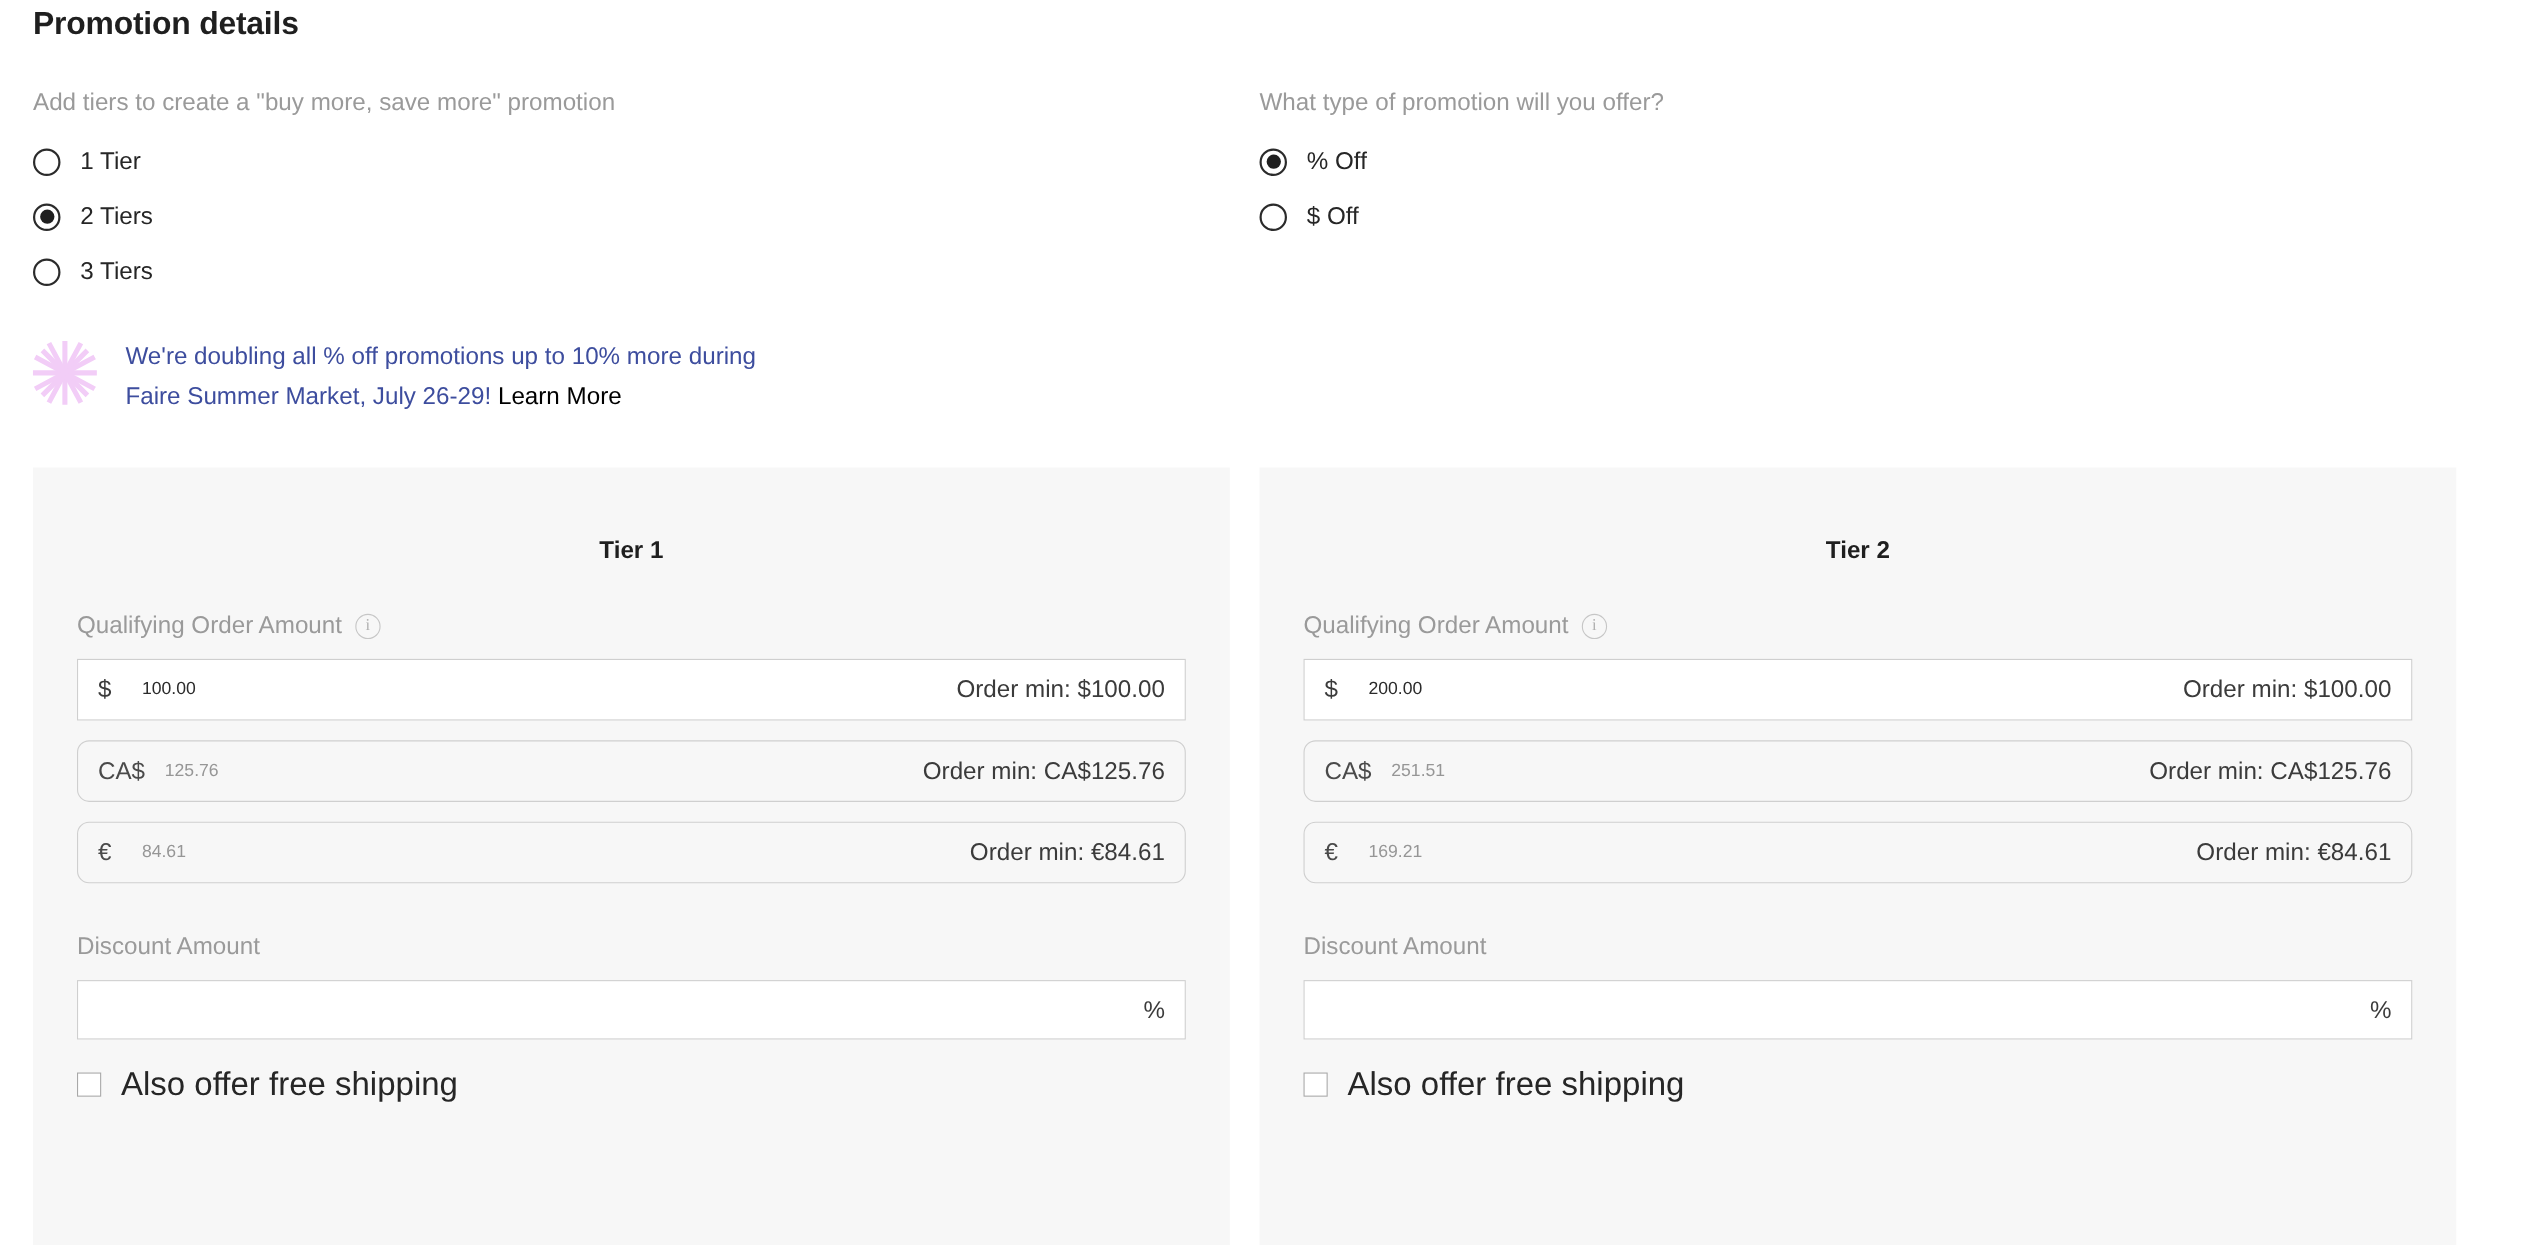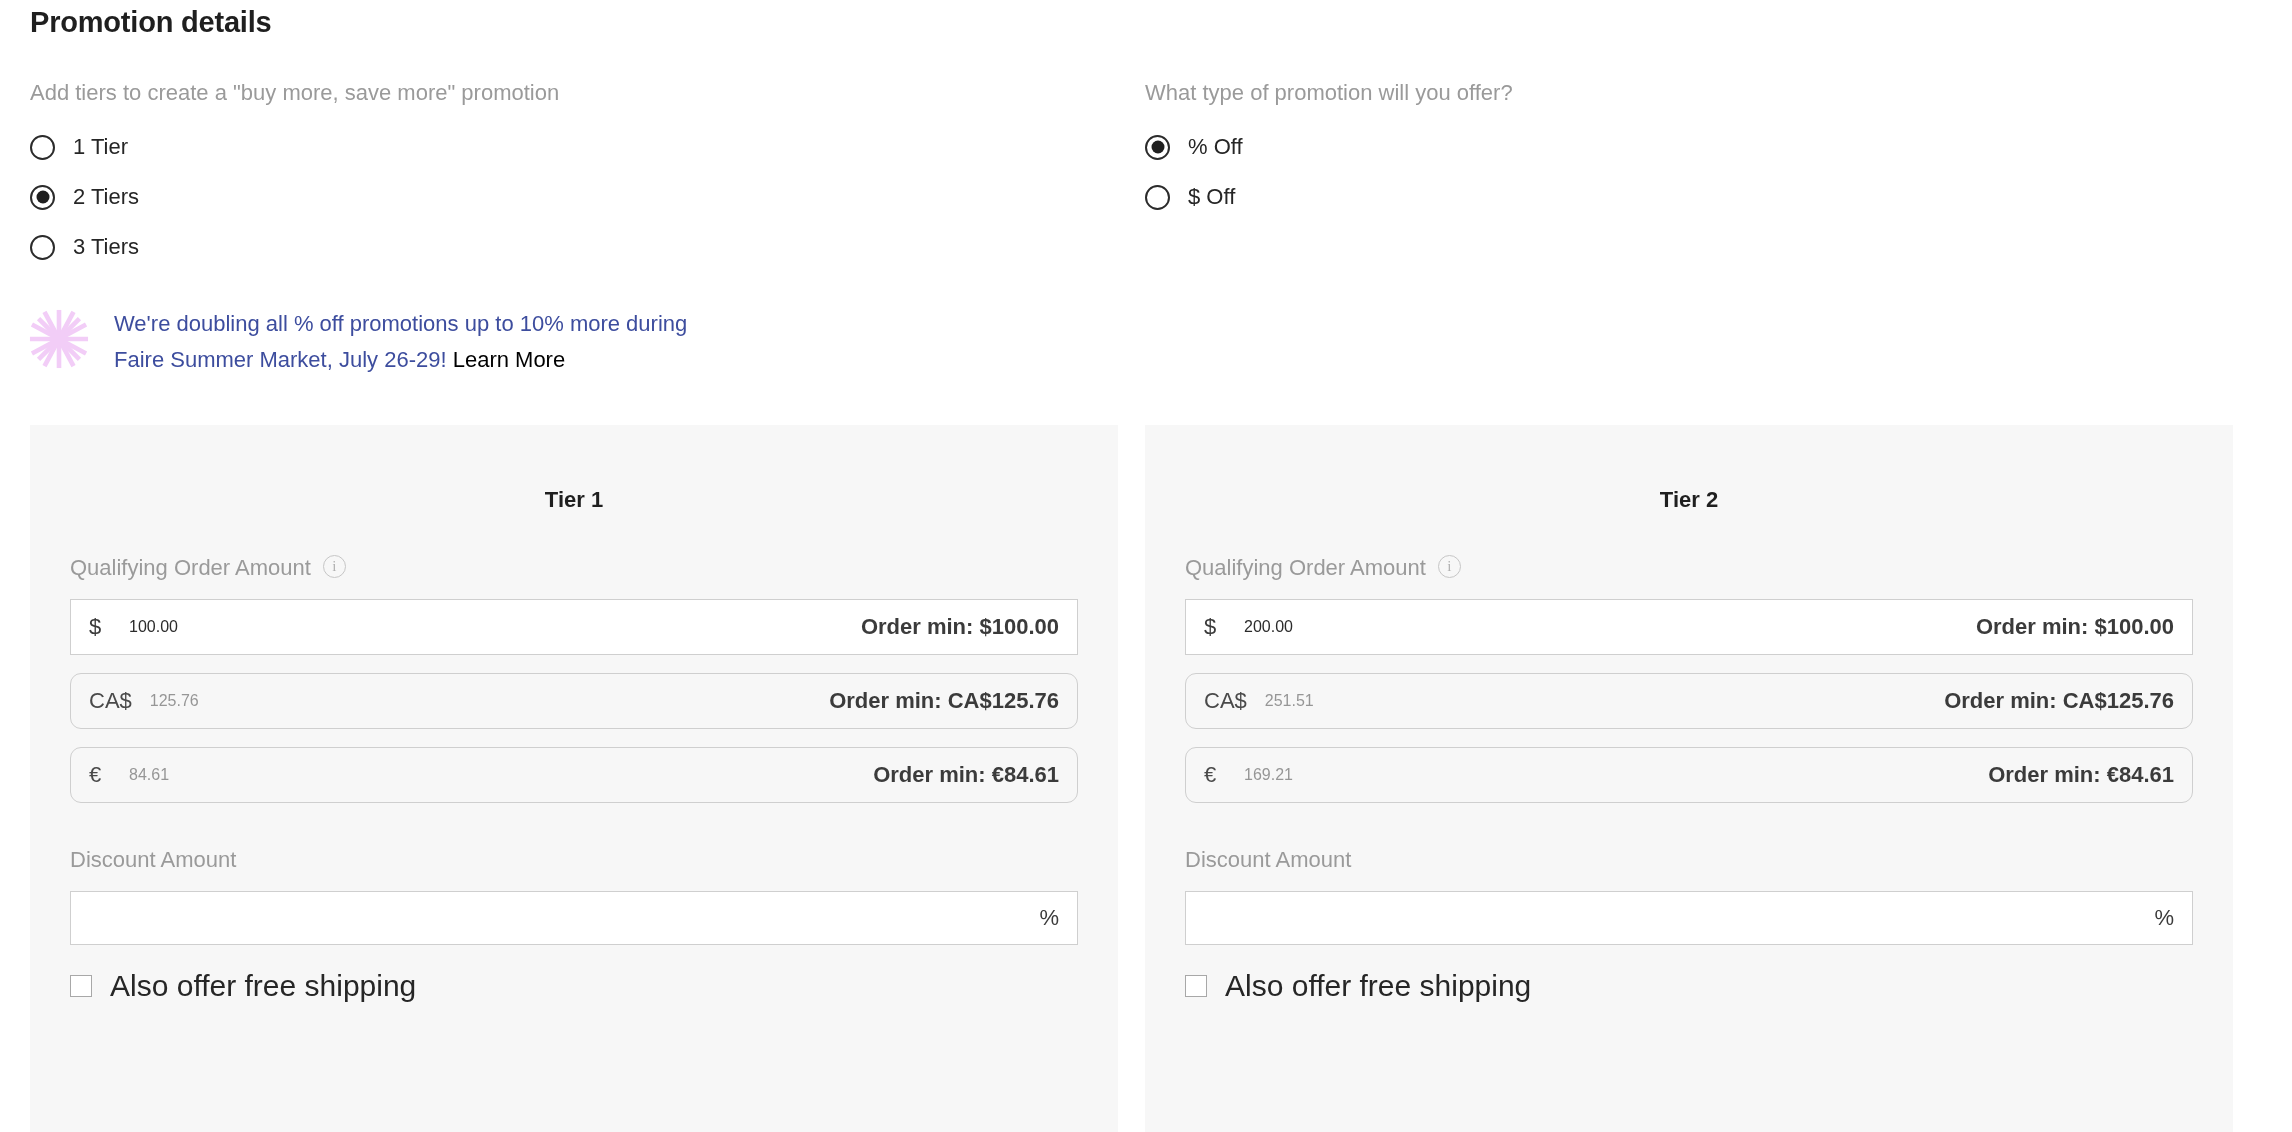--- a/index.html
+++ b/index.html
@@ -117,21 +117,21 @@
     padding-top: 62px;
     line-height: 26px;
   }
 
   .field-label {
     font-size: 22px;
     color: #9a9a9a;
     margin-top: 42px;
     line-height: 26px;
     display: flex;
-    align-items: flex-start;
+    align-items: flex-end;
   }
   .info-icon {
     display: inline-flex;
     align-items: center;
     justify-content: center;
     width: 23px; height: 23px;
     border: 1.5px solid #c6c6c6;
     border-radius: 50%;
     color: #b0b0b0;
     font-size: 15px;
@@ -166,21 +166,20 @@
     margin-left: 18px;
     flex: 1 1 auto;
   }
   .input-box.disabled .cur-val { color: #969696; }
 
   .order-min {
     font-size: 22px;
     color: #3b3b3b;
     flex: 0 0 auto;
     margin-left: auto;
-    font-weight: bold;
   }
 
   .discount-label { margin-top: 44px; }
 
   .discount-box {
     margin-top: 18px;
     height: 54px;
     border: 1px solid #cfcfcf;
     background: #ffffff;
     display: flex;

